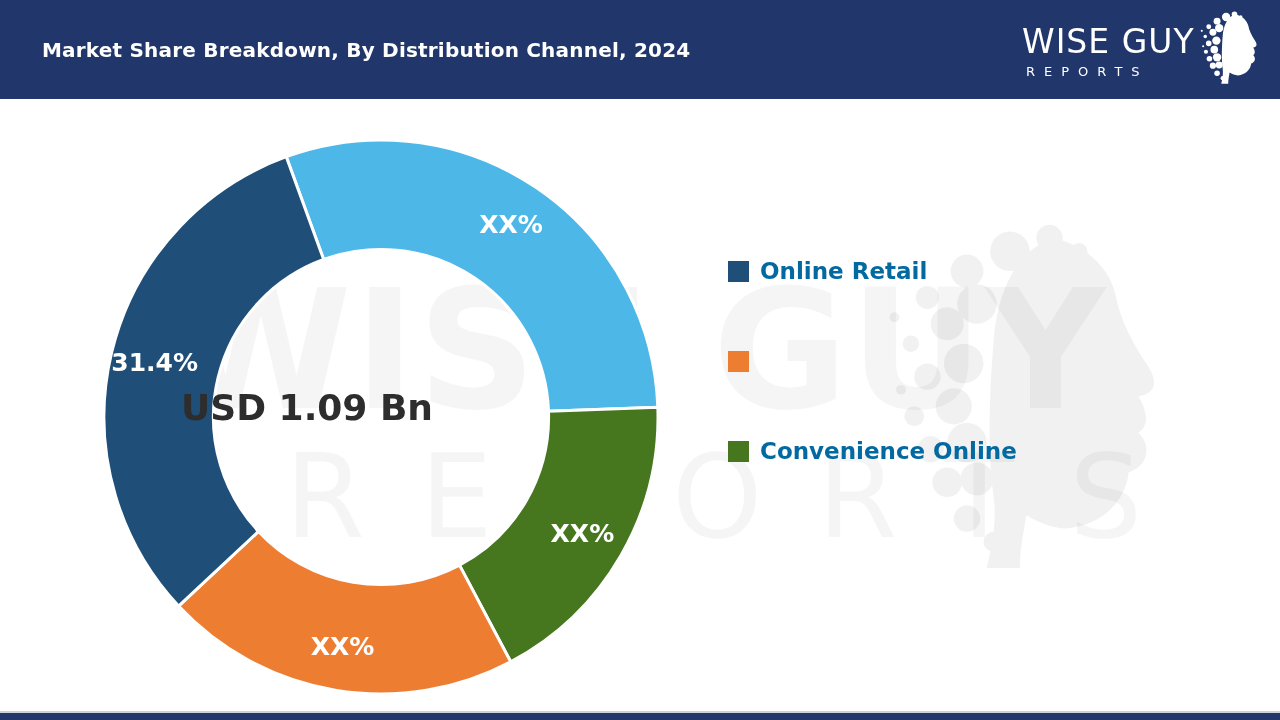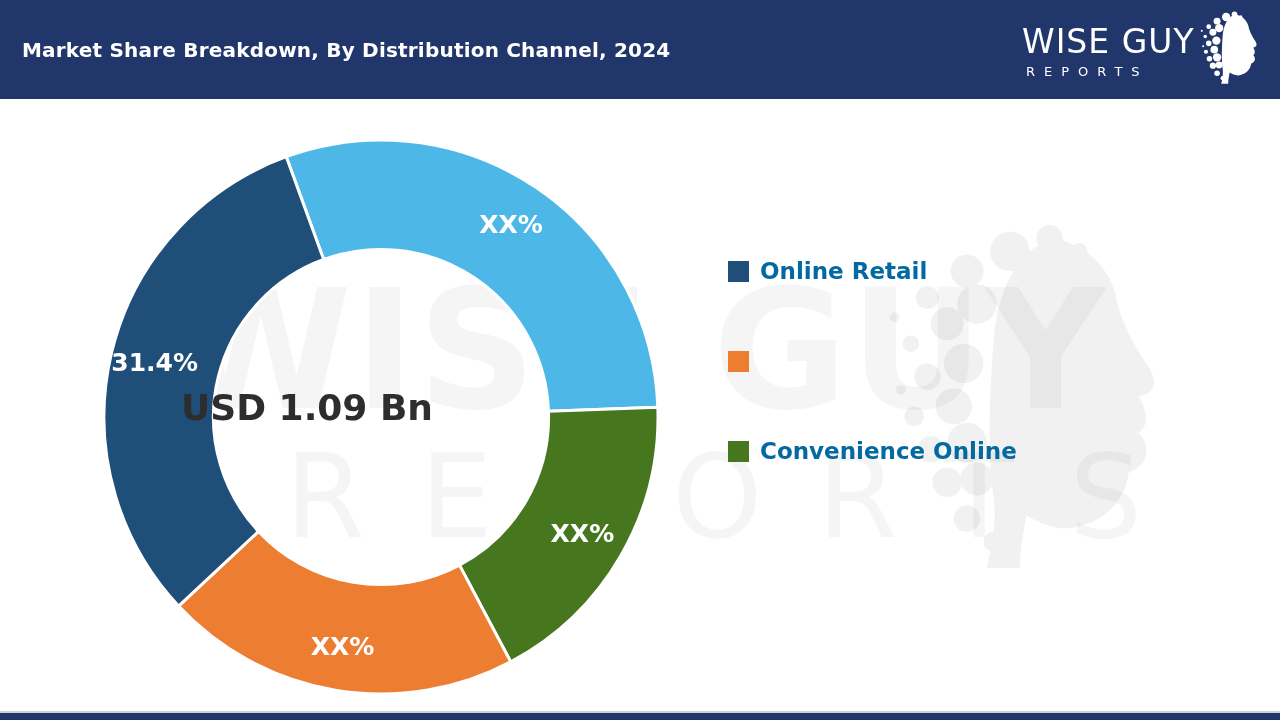--- a/index.html
+++ b/index.html
@@ -1,21 +1,21 @@
 <!DOCTYPE html>
 <html><head>
 <meta charset="utf-8">
 <style>
   * { margin:0; padding:0; box-sizing:border-box; }
   body { background:#e8e8e8; font-family:"DejaVu Sans", sans-serif; }
   .page { position:relative; width:1280px; height:720px; background:#ffffff; overflow:hidden; }
 
   
   .header { position:absolute; left:0; top:0; width:1280px; height:99px;
-            background:#21366b; display:flex; align-items:center; }
+            background:#21366b; display:flex; align-items:center;padding-left:20px; }
   .header-title { color:#ffffff; font-size:20px; font-weight:bold; padding-left:22px;
                   letter-spacing:0.2px; }
   .logo { position:absolute; right:14px; top:6px; width:250px; height:88px; color:#ffffff; }
   .logo-line1 { position:absolute; left:6px; top:16px; font-size:33px; letter-spacing:1px;
                 font-weight:normal; white-space:nowrap; }
   .logo-line2 { position:absolute; left:10px; top:58px; font-size:13px; letter-spacing:9px;
                 white-space:nowrap; }
   .logo-face { position:absolute; right:0px; top:4px; width:70px; height:80px; color:#ffffff; }
 
   

